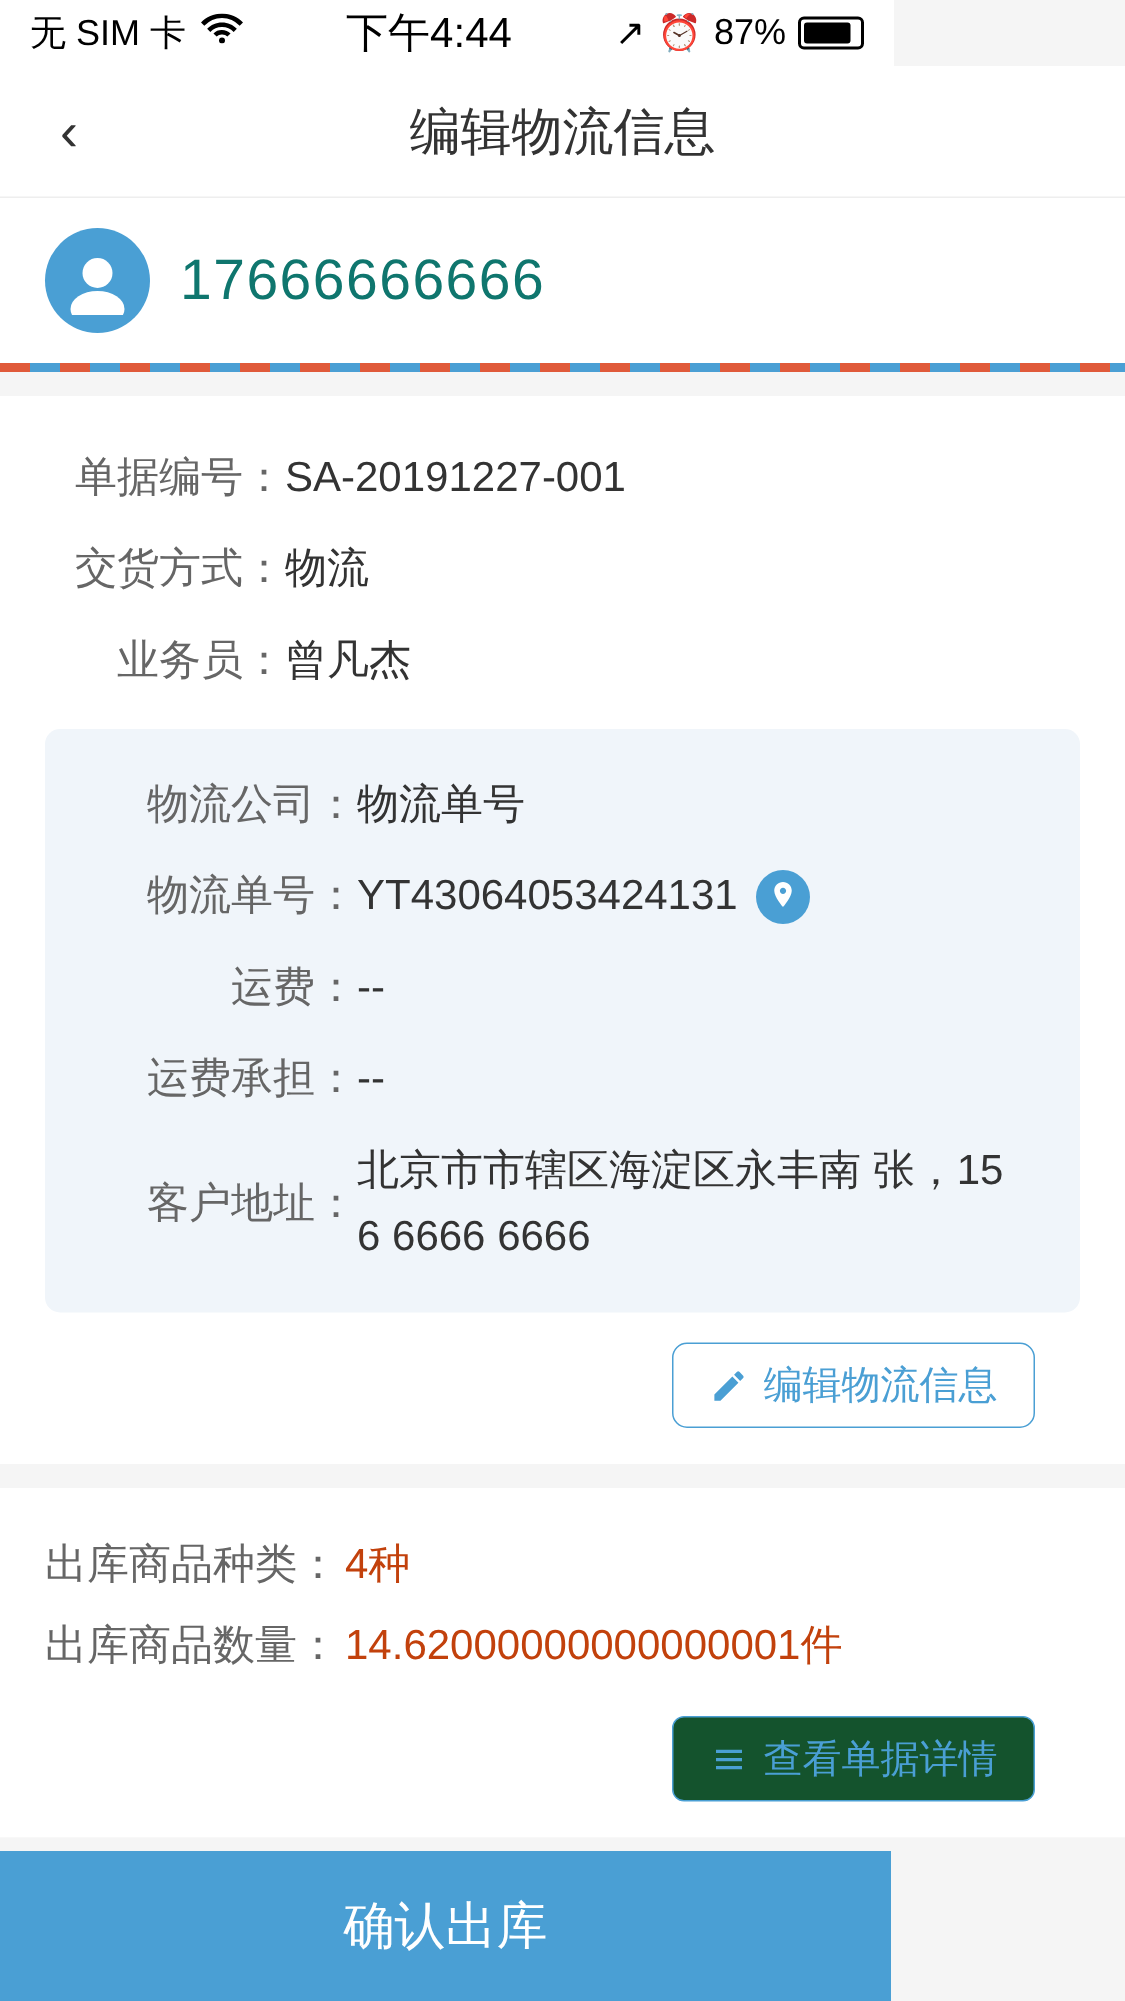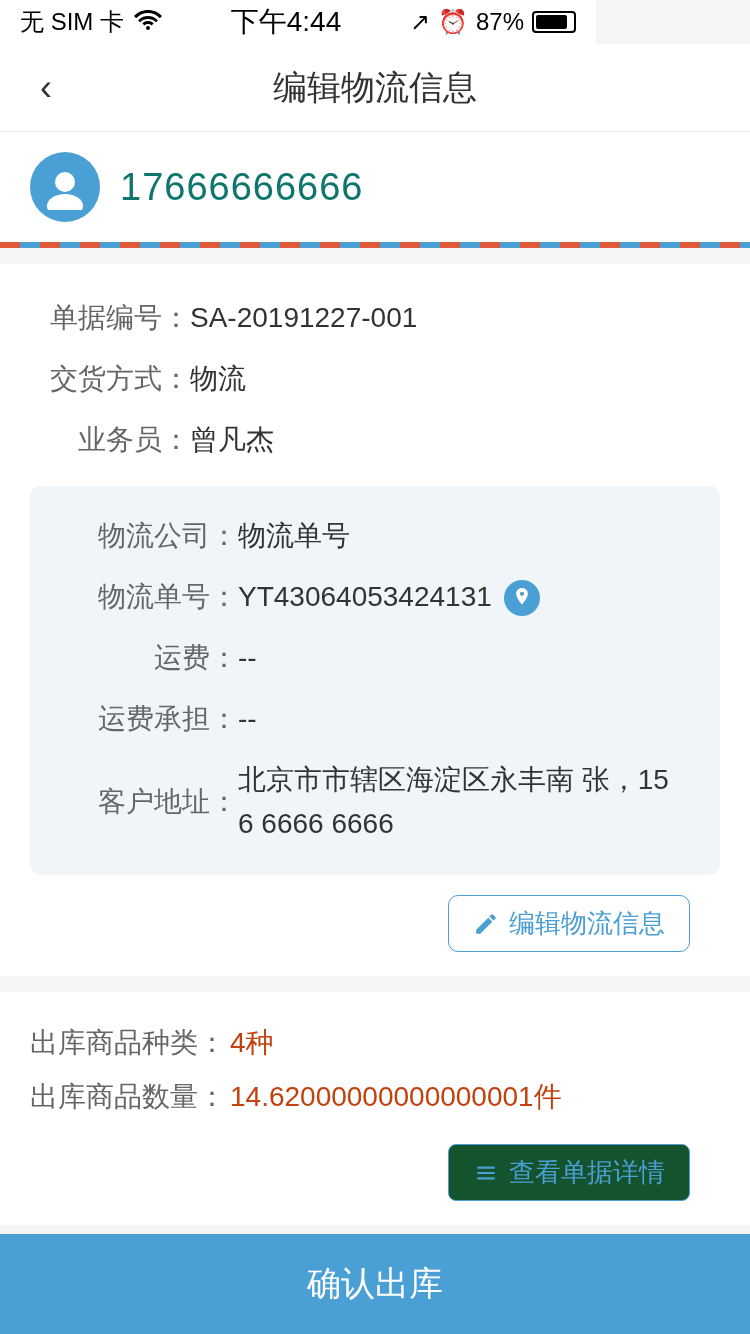--- a/index.html
+++ b/index.html
@@ -235,21 +235,21 @@
     .bottom-spacer {
       height: 240px;
       background: #f5f5f5;
     }
 
     
     .confirm-btn-bar {
       position: fixed;
       bottom: 0;
       left: 0;
-      width: 750px;
+      width: 594px;
       height: 100px;
       background: #4a9fd4;
       display: flex;
       align-items: center;
       justify-content: center;
       cursor: pointer;
     }
     .confirm-btn-text {
       color: #fff;
       font-size: 34px;

